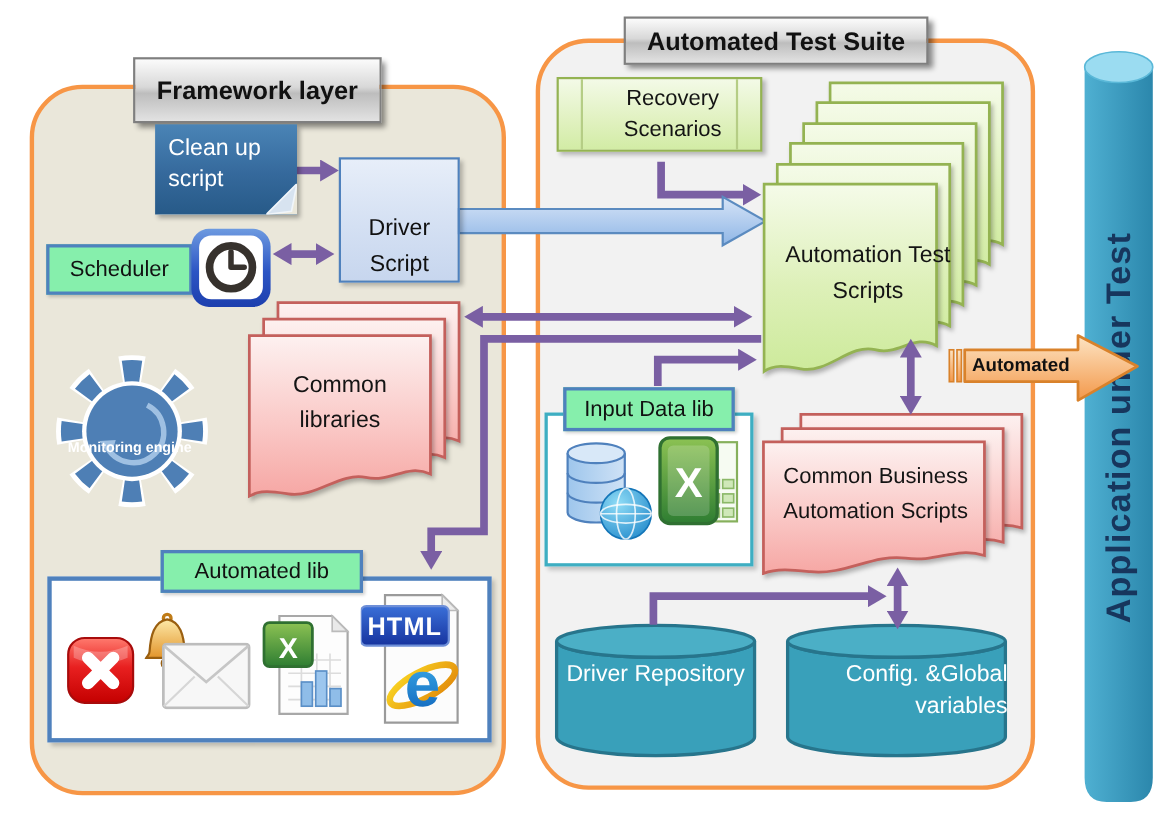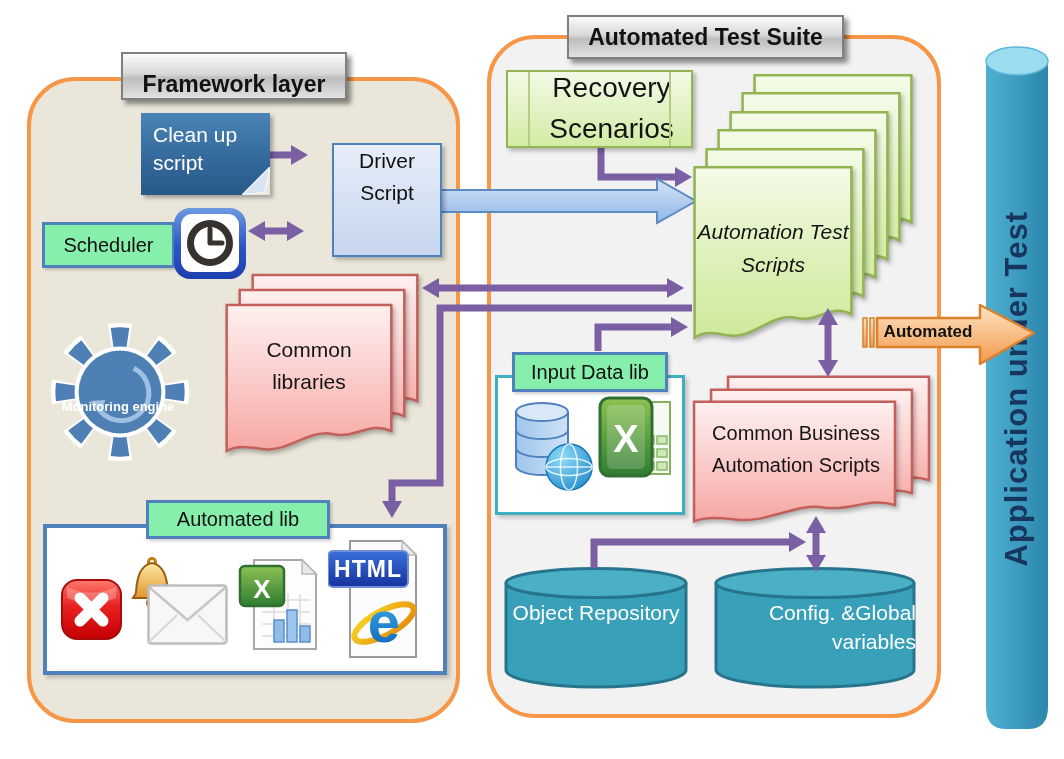--- a/index.html
+++ b/index.html
@@ -15,31 +15,31 @@
       font-weight:bold;font-size:23px;color:#111;box-sizing:border-box;}
   .label-box{position:absolute;display:flex;align-items:center;justify-content:center;
       background:#86efac;border:3px solid #4F81BD;font-size:20px;color:#111;box-sizing:border-box;
       box-shadow:2px 2px 3px rgba(0,0,0,.2);}
   .cleanup{left:113px;top:113px;width:129px;height:82px;
       background:linear-gradient(180deg,#4a84b6 0%,#35699c 55%,#275a88 100%);
       color:#fff;font-size:21px;padding:8px 0 0 12px;box-sizing:border-box;line-height:1.35;
       box-shadow:3px 3px 4px rgba(0,0,0,.3);margin-left:28px;}
   .driver{left:308px;top:143px;width:110px;height:114px;
       background:linear-gradient(180deg,#e7eef9 0%,#d4e0f3 55%,#c7d6ee 100%);
-      border:2px solid #4F81BD;display:flex;align-items:flex-start;justify-content:center;text-align:center;
-      font-size:21px;color:#111;box-sizing:border-box;line-height:1.5;box-shadow:3px 3px 4px rgba(0,0,0,.25);margin-left:24px;}
+      border:2px solid #4F81BD;display:flex;align-items:flex-end;justify-content:center;text-align:center;
+      font-size:21px;color:#111;box-sizing:border-box;line-height:1.5;box-shadow:3px 3px 4px rgba(0,0,0,.25);}
   .sheet{position:absolute;filter:drop-shadow(2px 3px 2px rgba(0,0,0,.28));}
   .sheet svg{display:block;}
   .doc-green{fill:url(#grnG);stroke:#94B352;}
   .doc-pink{fill:url(#pnkG);stroke:#C4605C;}
   .stack-text{position:absolute;text-align:center;color:#141414;}
-  .recovery{left:506px;top:70px;width:187px;height:78px;box-sizing:border-box;
+  .recovery{left:506px;top:70px;width:187px;height:68px;box-sizing:border-box;
       background:linear-gradient(180deg,#f3fae7 0%,#e0f1bf 60%,#d2ecA5 100%);
       border:2px solid #94B352;display:flex;align-items:center;justify-content:center;text-align:center;
-      font-size:28px;color:#141414;line-height:1.45;box-shadow:3px 3px 4px rgba(0,0,0,.25);padding-left:24px;}
+      font-size:20px;color:#141414;line-height:1.45;box-shadow:3px 3px 4px rgba(0,0,0,.25);padding-left:24px;}
   .recovery .stripe{position:absolute;top:0;bottom:0;width:2px;background:#b5cd85;}
   .reporting-outer{left:43px;top:524px;width:404px;height:151px;background:#fff;
       border:4px solid #4F81BD;box-sizing:border-box;box-shadow:3px 3px 4px rgba(0,0,0,.2);}
   .input-outer{left:495px;top:375px;width:190px;height:140px;background:#fff;
       border:3px solid #3EAEC2;box-sizing:border-box;box-shadow:3px 3px 4px rgba(0,0,0,.2);}
   .cyl-text{position:absolute;text-align:center;color:#fff;font-size:21px;line-height:1.4;}
   .aut-text{left:985px;top:45px;width:64px;height:688px;display:flex;align-items:center;justify-content:center;}
   .aut-text span{writing-mode:vertical-rl;transform:rotate(180deg);font-size:31px;font-weight:bold;
       color:#17365D;white-space:nowrap;letter-spacing:1px;}
   .mon-label{left:58px;top:370px;width:120px;text-align:center;color:#fff;font-weight:bold;
@@ -116,21 +116,21 @@
       </radialGradient>
       <marker id="mP" markerUnits="userSpaceOnUse" markerWidth="18" markerHeight="20" refX="1" refY="10" orient="auto-start-reverse">
         <path d="M0,0 L17,10 L0,20 Z" fill="#7A5FA3"></path>
       </marker>
     </defs>
   </svg>
 
   <div class="panel panel-fw"></div>
   <div class="panel panel-ts"></div>
 
-  <div class="title-box" style="left:121px;top:52px;width:226px;height:48px;align-items:flex-end;">
+  <div class="title-box" style="left:121px;top:52px;width:226px;height:60px;">
     <span>Framework layer</span>
   </div>
   <div class="title-box" style="left:567px;top:15px;width:277px;height:44px;">
     <span>Automated Test Suite</span>
   </div>
 
   <svg class="layer" width="1064" height="759">
 
     <path d="M244,155 L292,155" stroke="#7A5FA3" stroke-width="7" fill="none" marker-end="url(#mP)"></path>
 
@@ -265,21 +265,21 @@
   <div class="sheet" style="left:705px;top:147px">
     <svg width="160" height="175" viewBox="0 0 200 150" preserveAspectRatio="none">
         <path class="doc-green" vector-effect="non-scaling-stroke" stroke-width="2.5" d="M2,2 L198,2 L198,128 C172,118 156,136 128,131 C100,126 74,150 44,146 C28,144 14,142 2,148 Z"></path>
       </svg>
   </div>
   <div class="sheet" style="left:693px;top:165px">
     <svg width="160" height="175" viewBox="0 0 200 150" preserveAspectRatio="none">
         <path class="doc-green" vector-effect="non-scaling-stroke" stroke-width="2.5" d="M2,2 L198,2 L198,128 C172,118 156,136 128,131 C100,126 74,150 44,146 C28,144 14,142 2,148 Z"></path>
       </svg>
   </div>
-  <div class="stack-text" style="left:693px;top:216px;width:160px;font-size:21px;line-height:1.55;font-style:italic;">Automation Test Scripts</div>
+  <div class="stack-text" style="left:693px;top:216px;width:192px;font-size:21px;line-height:1.55;">Automation Test Scripts</div>
 
   <div class="abs input-outer"></div>
   <div class="label-box" style="left:512px;top:352px;width:156px;height:40px;">
     <span>Input Data lib</span>
   </div>
   <svg class="abs" style="left:510px;top:398px" width="85" height="95">
     <path d="M6,14 L6,68 A26,9 0 0 0 58,68 L58,14" fill="url(#dbg)" stroke="#4f81bd" stroke-width="2"></path>
     <path d="M6,32 A26,9 0 0 0 58,32 M6,50 A26,9 0 0 0 58,50" fill="none" stroke="#4f81bd" stroke-width="2"></path>
     <ellipse cx="32" cy="14" rx="26" ry="9" fill="#d8e8f8" stroke="#4f81bd" stroke-width="2"></ellipse>
     <circle cx="59" cy="69" r="23" fill="url(#glb)" stroke="#1576b8" stroke-width="1.5"></circle>
@@ -316,21 +316,21 @@
     <svg width="205" height="123" viewBox="0 0 200 150" preserveAspectRatio="none">
         <path class="doc-pink" vector-effect="non-scaling-stroke" stroke-width="2.5" d="M2,2 L198,2 L198,128 C172,118 156,136 128,131 C100,126 74,150 44,146 C28,144 14,142 2,148 Z"></path>
       </svg>
   </div>
   <div class="stack-text" style="left:700px;top:417px;width:192px;font-size:20px;line-height:1.6;text-align:center;">Common Business Automation Scripts</div>
 
   <svg class="abs" style="left:504px;top:566px" width="184" height="126">
     <path d="M2,17 L2,104 A90,17 0 0 0 182,104 L182,17 A90,14.5 0 0 1 2,17 Z" fill="#39A0BA" stroke="#27758c" stroke-width="3"></path>
     <ellipse cx="92" cy="17" rx="90" ry="14.5" fill="#4bafc6" stroke="#27758c" stroke-width="3"></ellipse>
   </svg>
-  <div class="cyl-text" style="left:504px;top:598px;width:184px;">Object Repository</div>
+  <div class="cyl-text" style="left:504px;top:598px;width:184px;">Driver Repository</div>
 
   <svg class="abs" style="left:714px;top:566px" width="202" height="126">
     <path d="M2,17 L2,104 A99,17 0 0 0 200,104 L200,17 A99,14.5 0 0 1 2,17 Z" fill="#39A0BA" stroke="#27758c" stroke-width="3"></path>
     <ellipse cx="101" cy="17" rx="99" ry="14.5" fill="#4bafc6" stroke="#27758c" stroke-width="3"></ellipse>
   </svg>
   <div class="cyl-text" style="left:714px;top:598px;width:202px;text-align:right;">Config. &amp;Global variables</div>
 
   <svg class="abs" style="left:985px;top:45px" width="64" height="690">
     <path d="M1,16 L1,662 Q1,684 21,684 L43,684 Q63,684 63,662 L63,16 A31,14 0 0 1 1,16 Z" fill="url(#autG)"></path>
     <ellipse cx="32" cy="16" rx="31" ry="14" fill="#9bdcf1" stroke="#5ab8d8" stroke-width="1.5"></ellipse>

